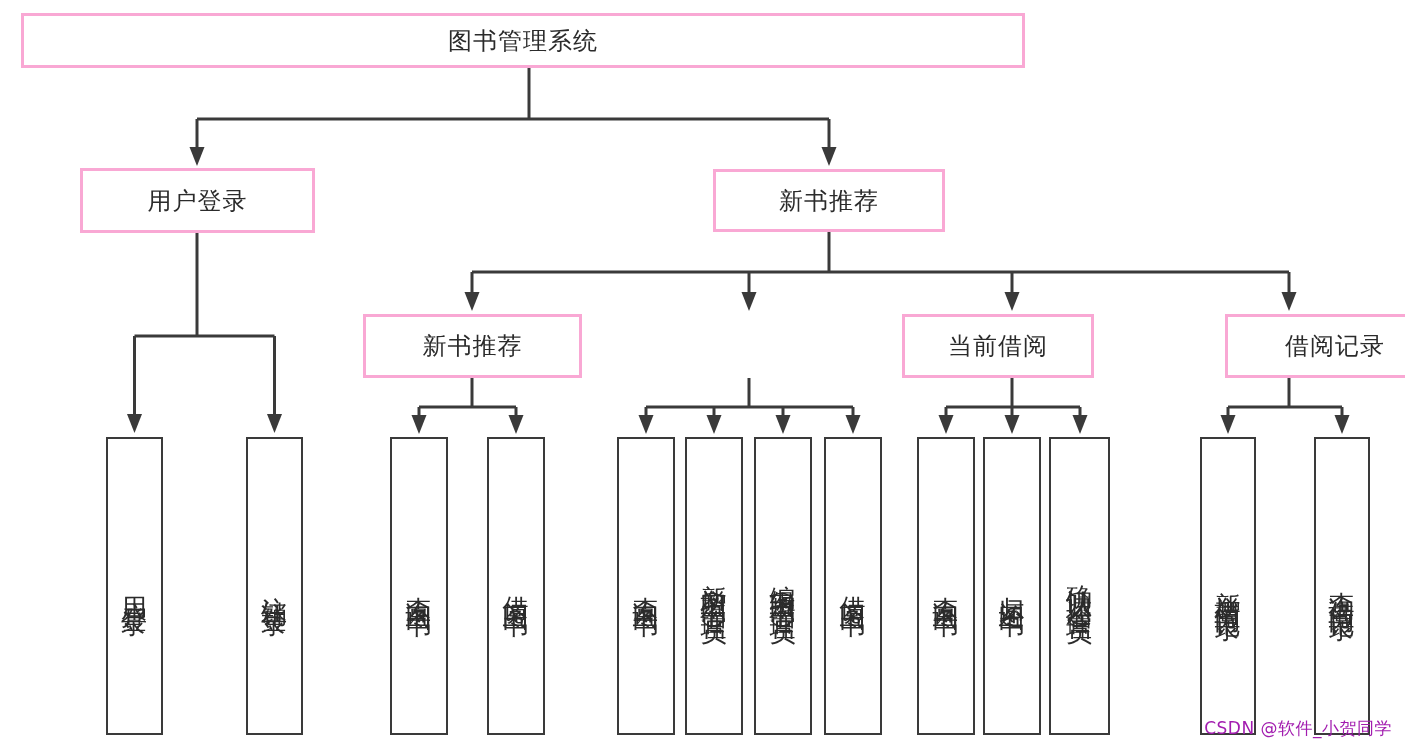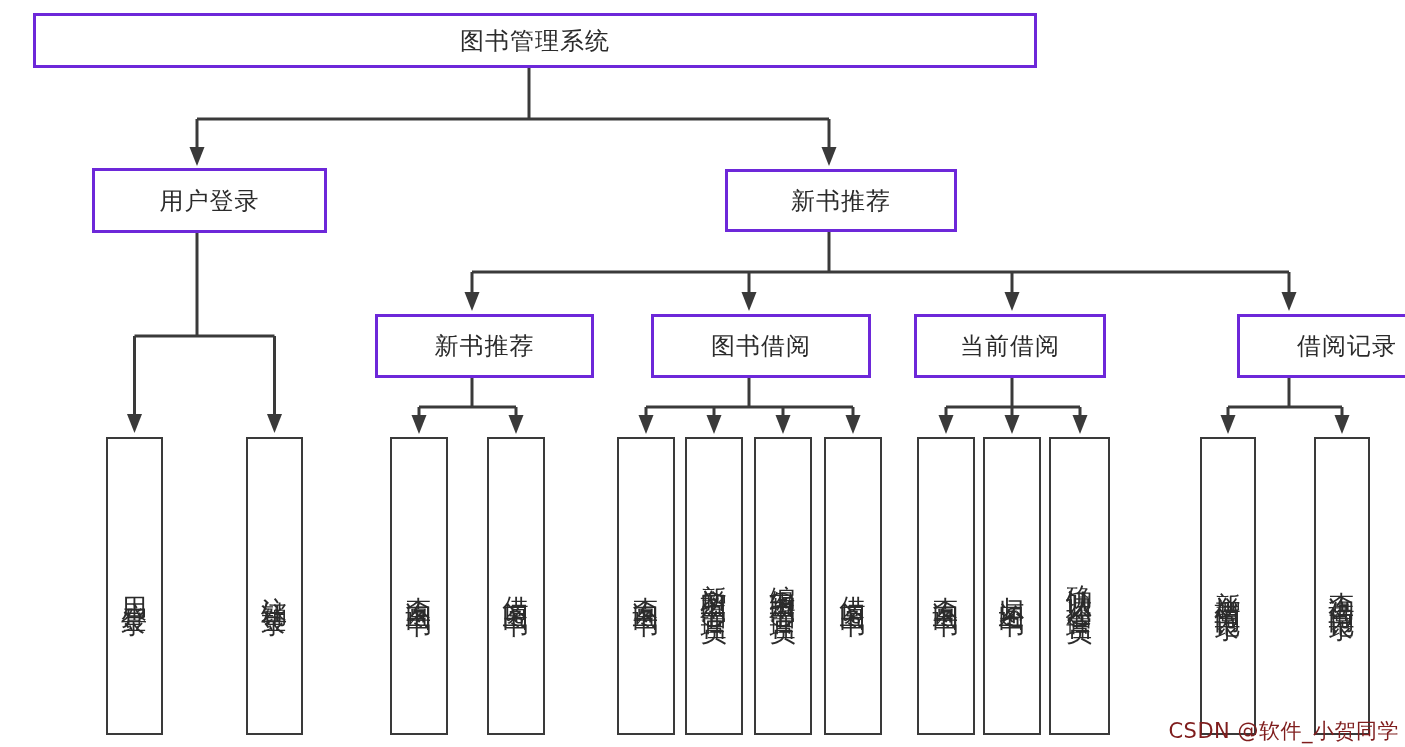--- a/index.html
+++ b/index.html
@@ -11,48 +11,47 @@
     color:#2b2b2b;
     overflow:hidden;
   }
   .wires{position:absolute;left:0;top:0;}
   .wires line{stroke:#3a3a3a;stroke-width:3;}
   .wires polygon{fill:#3a3a3a;stroke:none;}
   .hbox{
     position:absolute;
     box-sizing:border-box;
     background:#ffffff;
-    border:3px solid #6d28d9;
+    border:3px solid #f9a8d4;
     display:flex;align-items:center;justify-content:center;
     font-size:24px;
     letter-spacing:1px;
     white-space:nowrap;
-    margin-left:12px;
   }
   .vbox{
     position:absolute;
     top:437px;height:298px;width:58px;
     box-sizing:border-box;
     background:#ffffff;
     border:2.5px solid #3a3a3a;
     display:flex;align-items:center;justify-content:center;
   }
   .vtext{
     writing-mode:vertical-rl;
     text-orientation:mixed;
     font-size:26px;
     letter-spacing:5px;
     line-height:1;
     white-space:nowrap;
   }
   .watermark{
     position:absolute;
-    top:717px;right:6px;
-    font-size:21px;
-    color:#7f1d1d;
+    top:717px;right:13px;
+    font-size:17px;
+    color:#a21caf;
     letter-spacing:0.5px;
     white-space:nowrap;
   }
 </style>
 </head>
 <body>
 
 <div class="stage">
 
   <svg class="wires" width="1405" height="747" viewBox="0 0 1405 747" aria-hidden="true">
@@ -138,23 +137,20 @@
   <div class="hbox" style="left:80px;top:168px;width:235px;height:65px">
     <span>用户登录</span>
   </div>
   <div class="hbox" style="left:713px;top:169px;width:232px;height:63px">
     <span>新书推荐</span>
   </div>
 
   <div class="hbox" style="left:363px;top:314px;width:219px;height:64px">
     <span>新书推荐</span>
   </div>
-  <div class="hbox" style="left:639px;top:314px;width:220px;height:64px">
-    <span>图书借阅</span>
-  </div>
   <div class="hbox" style="left:902px;top:314px;width:192px;height:64px">
     <span>当前借阅</span>
   </div>
   <div class="hbox" style="left:1225px;top:314px;width:220px;height:64px">
     <span>借阅记录</span>
   </div>
 
   <div class="vbox" style="left:106px;width:57px">
     <span class="vtext">用户登录</span>
   </div>

